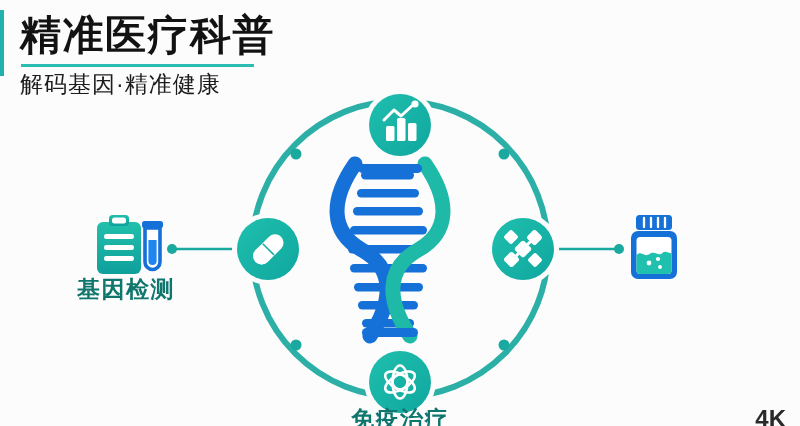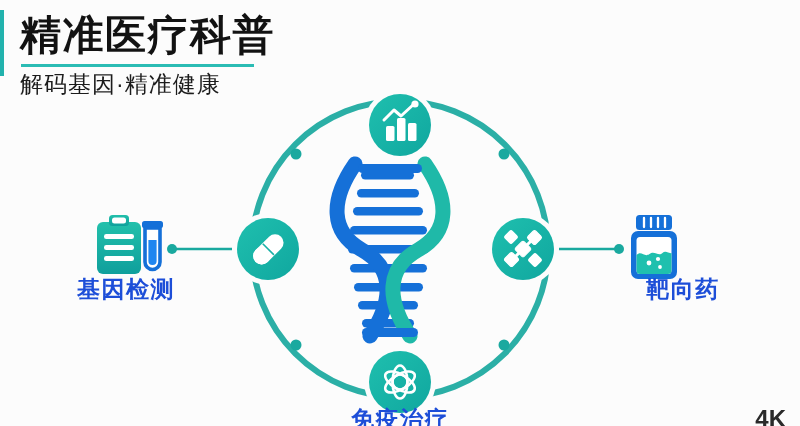--- a/index.html
+++ b/index.html
@@ -70,21 +70,21 @@
   }
   #diagram svg {
     display: block;
   }
 
   
   .node-label {
     position: absolute;
     font-size: 23px;
     font-weight: 700;
-    color: #1d4ed8;
+    color: #0f766e;
     letter-spacing: 1.5px;
     white-space: nowrap;
     text-align: center;
   }
   #label-gene-testing {
     left: 0px;
     top: 274px;
     width: 252px;
   }
   #label-targeted-drug {
@@ -277,19 +277,18 @@
                  L 640 274 a 3.5 3.5 0 0 1 -3.5 -3.5 Z" fill="#1fc0ae"></path>
         <circle cx="649" cy="263" r="2.4" fill="#ffffff"></circle>
         <circle cx="658" cy="259" r="2.1" fill="#ffffff"></circle>
         <circle cx="660" cy="267" r="1.9" fill="#ffffff"></circle>
       </g>
     </svg>
   </div>
 
   <div class="node-label" id="label-gene-testing">基因检测</div>
 
-  <div class="node-label" id="label-targeted-drug">靶向药</div>
 
   <div class="node-label" id="label-immunotherapy">免疫治疗</div>
 
   <div id="watermark">4K</div>
 
 </div>
 
 </body></html>

